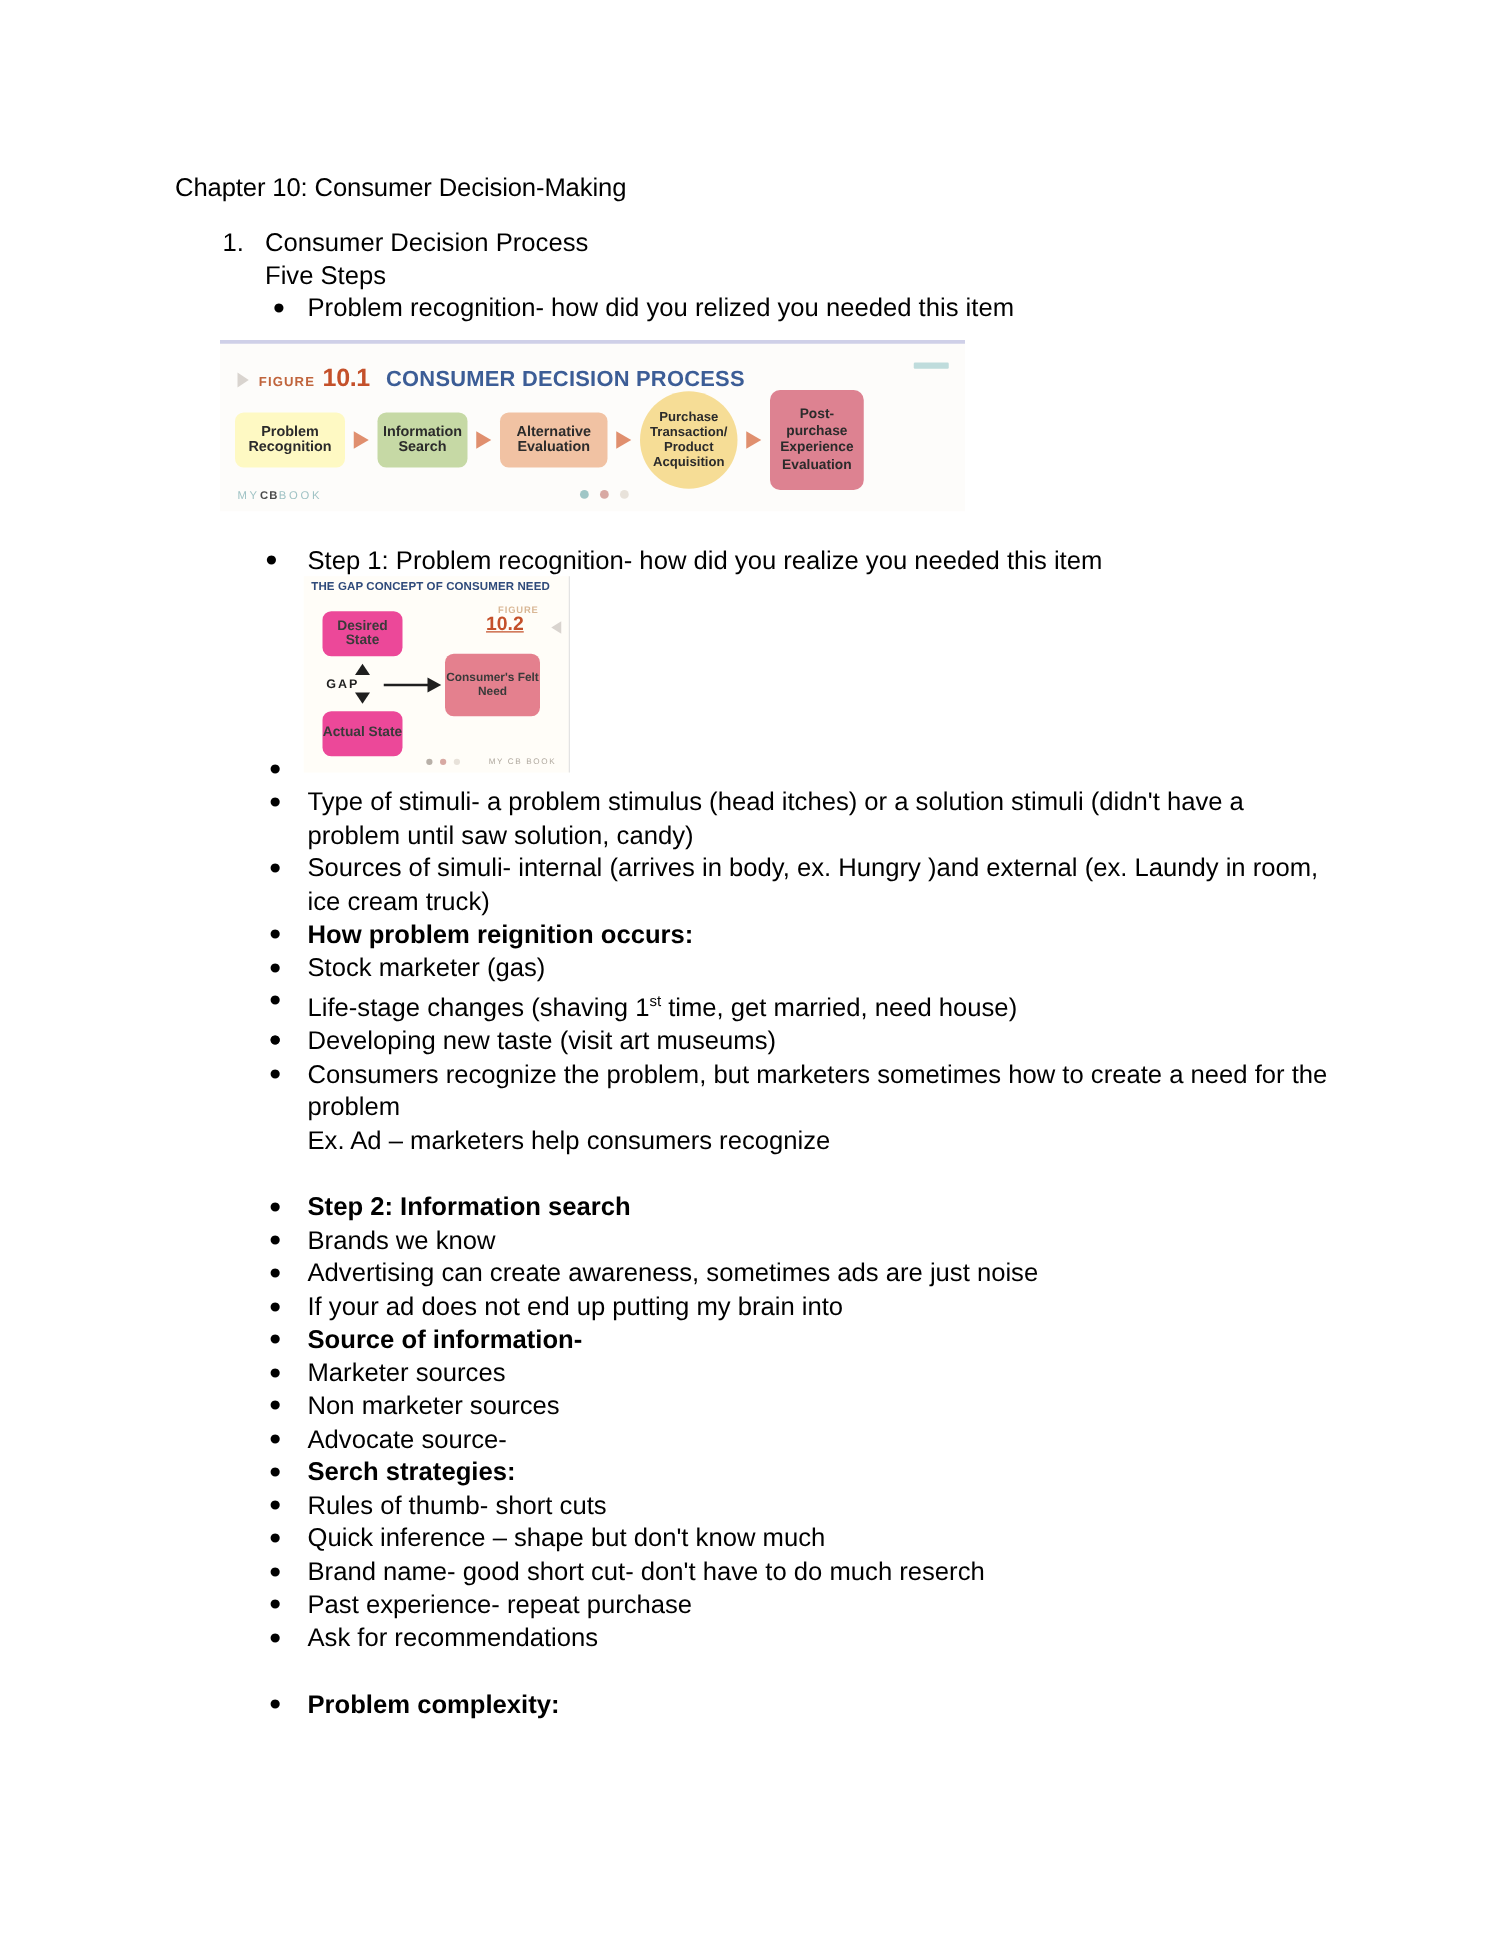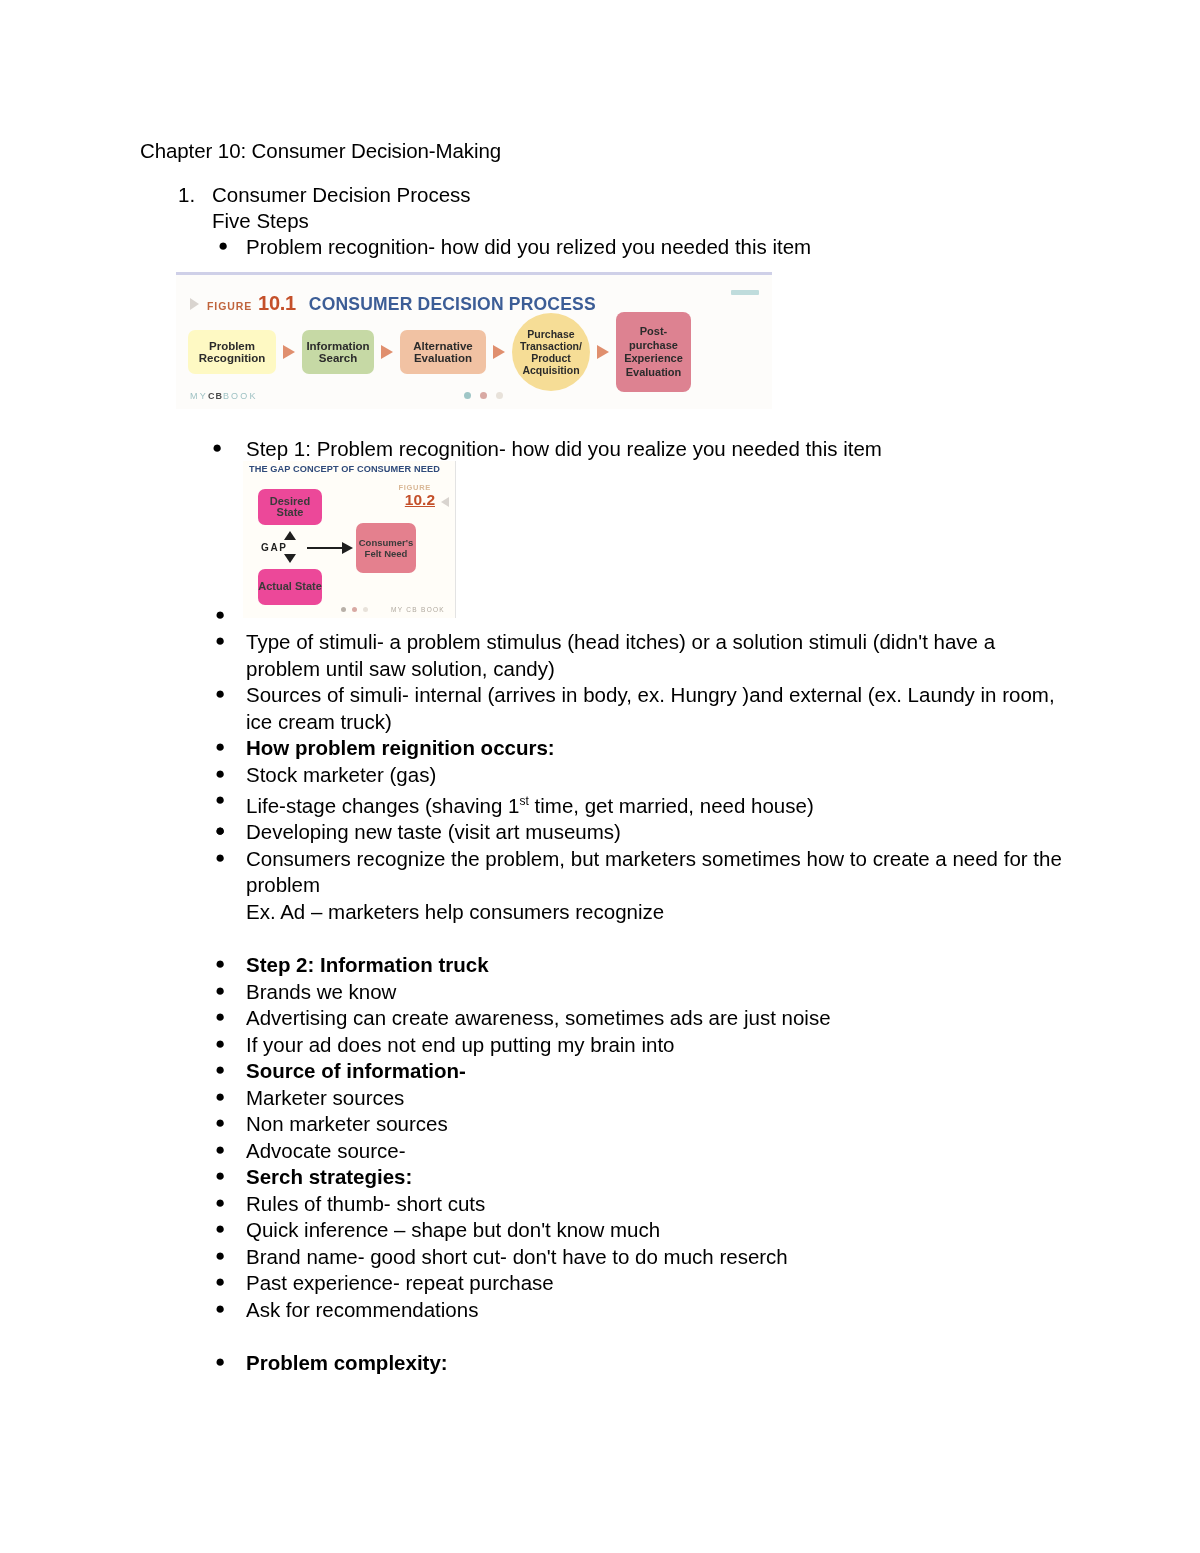--- a/index.html
+++ b/index.html
@@ -179,21 +179,21 @@
   .fig2 .g-title {
     position: absolute; left: 6px; top: 3px;
     font-size: 9.2px; font-weight: bold; color: #2f4a7a;
     letter-spacing: 0.1px;
   }
   .fig2 .g-figword {
     position: absolute; right: 24px; top: 22px;
     font-size: 7.5px; font-weight: bold; color: #d9b795; letter-spacing: 0.7px;
   }
   .fig2 .g-fignum {
-    position: absolute; right: 20px; top: 30px;
+    position: absolute; right: 36px; top: 30px;
     font-size: 15.5px; font-weight: bold; color: #c4502a; text-decoration: underline;
   }
   .fig2 .g-tri {
     position: absolute; right: 6px; top: 36px;
     width: 0; height: 0;
     border-right: 8px solid #d9d4cf;
     border-top: 5px solid transparent;
     border-bottom: 5px solid transparent;
   }
   .fig2 .gbox {
@@ -202,21 +202,21 @@
     border-radius: 7px;
     display: flex; align-items: center; justify-content: center;
     text-align: center;
     font-size: 11px; font-weight: bold; color: #3a3a3a;
     line-height: 11.5px;
   }
   .fig2 .desired { left: 15px; top: 28px; width: 64px; height: 36px; }
   .fig2 .actual  { left: 15px; top: 108px; width: 64px; height: 36px; }
   .fig2 .felt {
     position: absolute; left: 113px; top: 62px;
-    width: 60px; height: 50px;
+    width: 76px; height: 50px;
     background: #e4808e; border-radius: 7px;
     display: flex; align-items: center; justify-content: center;
     text-align: center;
     font-size: 9.5px; font-weight: bold; color: #3a3a3a;
     line-height: 11.5px;
   }
   .fig2 .up-tri {
     position: absolute; left: 41px; top: 70px;
     width: 0; height: 0;
     border-bottom: 9px solid #1f1f1f;
@@ -338,21 +338,21 @@
       <div class="li"><span class="bdot">●</span><span>Type of stimuli- a problem stimulus (head itches) or a solution stimuli (didn't have a problem until saw solution, candy)</span></div>
       <div class="li"><span class="bdot">●</span><span>Sources of simuli- internal (arrives in body, ex. Hungry )and external (ex. Laundy in room, ice cream truck)</span></div>
       <div class="li bold"><span class="bdot">●</span><span> How problem reignition occurs:</span></div>
       <div class="li"><span class="bdot">●</span><span>Stock marketer (gas)</span></div>
       <div class="li"><span class="bdot">●</span><span>Life-stage changes (shaving 1<span class="sup">st</span> time, get married, need house)</span></div>
       <div class="li"><span class="bdot">●</span></div>
       <div class="li"><span class="bdot">●</span><span> Developing new taste (visit art museums)</span></div>
       <div class="li"><span class="bdot">●</span><span>Consumers recognize the problem, but marketers sometimes how to create a need for the problem</span></div>
       <div class="cont">Ex. Ad – marketers help consumers recognize</div>
       <div class="spacer"></div>
-      <div class="li bold"><span class="bdot">●</span><span> Step 2: Information truck</span></div>
+      <div class="li bold"><span class="bdot">●</span><span> Step 2: Information search</span></div>
       <div class="li"><span class="bdot">●</span><span>Brands we know</span></div>
       <div class="li"><span class="bdot">●</span><span>Advertising can create awareness, sometimes ads are just noise</span></div>
       <div class="li"><span class="bdot">●</span><span>If your ad does not end up putting my brain into</span></div>
       <div class="li bold"><span class="bdot">●</span><span>Source of information-</span></div>
       <div class="li"><span class="bdot">●</span><span>Marketer sources</span></div>
       <div class="li"><span class="bdot">●</span><span>Non marketer sources</span></div>
       <div class="li"><span class="bdot">●</span><span>Advocate source-</span></div>
       <div class="li bold"><span class="bdot">●</span><span>Serch strategies:</span></div>
       <div class="li"><span class="bdot">●</span><span>Rules of thumb- short cuts</span></div>
       <div class="li"><span class="bdot">●</span><span>Quick inference – shape but don't know much</span></div>

